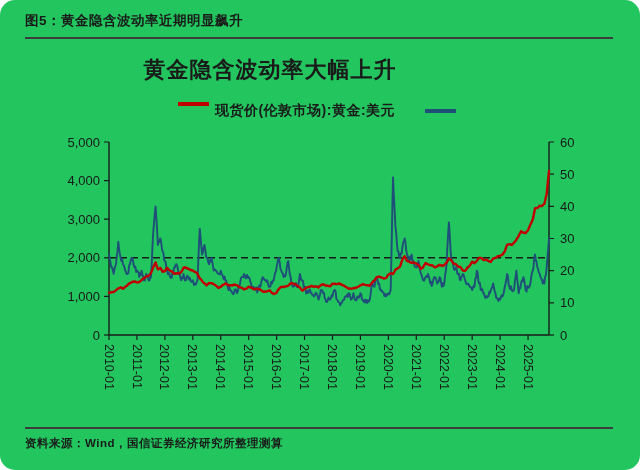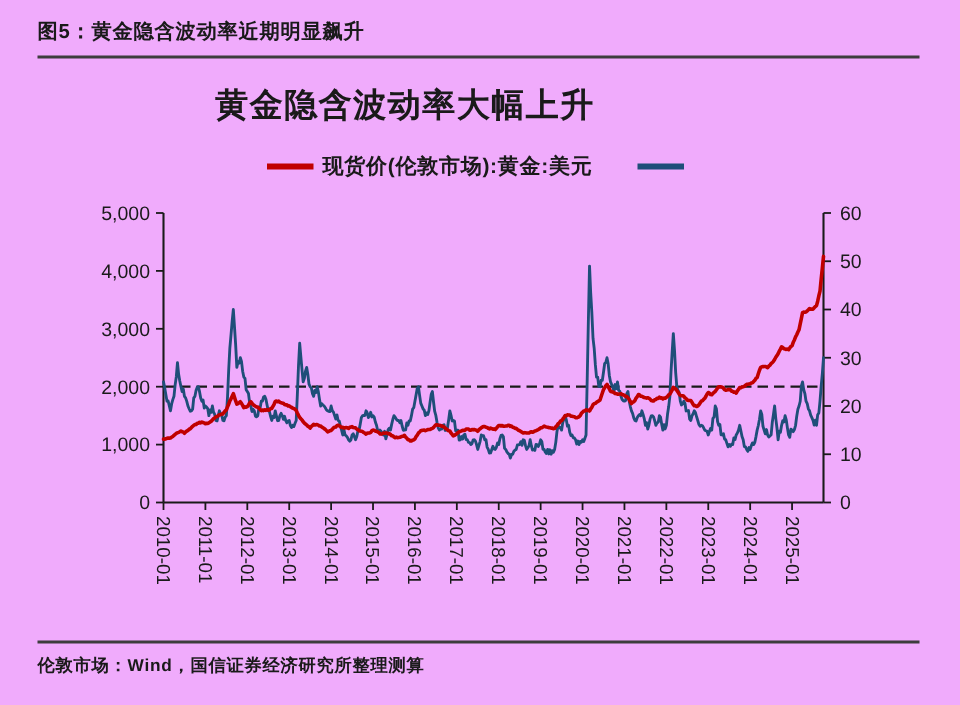--- a/index.html
+++ b/index.html
@@ -1,26 +1,26 @@
 <!DOCTYPE html>
 <html><head>
 <meta charset="utf-8">
 <style>
   html,body{margin:0;padding:0;background:#fff;}
   .page{
-    position:relative;width:640px;height:470px;background:#f0abfc;overflow:hidden;
-    font-family:"Liberation Sans","DejaVu Sans",sans-serif;color:#1a1a1a;
+    position:relative;width:640px;height:470px;background:#22c55e;overflow:hidden;
+    font-family:"Liberation Sans","DejaVu Sans",sans-serif;color:#1a1a1a;border-radius:15px;
   }
   .fig-label{position:absolute;left:25px;top:12px;font-size:13.5px;font-weight:700;letter-spacing:0.5px;}
   .rule{position:absolute;left:25px;width:588px;height:2px;background:#3d3d3d;}
   .rule-top{top:37px;}
   .rule-bottom{top:427px;}
   .chart-title{position:absolute;left:0;top:55px;width:540px;text-align:center;font-size:22px;font-weight:700;letter-spacing:1px;}
   .legend{position:absolute;left:0;top:102px;width:640px;display:flex;justify-content:center;align-items:center;gap:30px;}
-  .legend-item{display:flex;align-items:center;}
+  .legend-item{display:flex;align-items:flex-start;}
   .swatch{display:inline-block;width:31px;height:4px;margin-right:6px;}
   .legend-label{font-size:14px;font-weight:700;letter-spacing:0.5px;}
   .chart-svg{position:absolute;left:0;top:128px;}
   .chart-svg text{font-family:"Liberation Sans","DejaVu Sans",sans-serif;}
   .source{position:absolute;left:25px;top:436px;font-size:11.5px;font-weight:700;letter-spacing:0.5px;}
 </style>
 </head>
 <body>
 
 <div class="page">
@@ -100,14 +100,14 @@
       <line x1="500.1111111111111" y1="207" x2="500.1111111111111" y2="212" stroke="#1a1a1a" stroke-width="1.2"></line>
       <text x="500.1111111111111" y="216" text-anchor="start" font-size="12.5" fill="#1a1a1a" dy="0.35em" transform="rotate(90 500.1111111111111 216)">2024-01</text>
       <line x1="528.047619047619" y1="207" x2="528.047619047619" y2="212" stroke="#1a1a1a" stroke-width="1.2"></line>
       <text x="528.047619047619" y="216" text-anchor="start" font-size="12.5" fill="#1a1a1a" dy="0.35em" transform="rotate(90 528.047619047619 216)">2025-01</text>
       <line x1="109" y1="129.8" x2="549" y2="129.8" stroke="#1a1a1a" stroke-width="1.5" stroke-dasharray="7 4"></line>
       <polyline points="109.00,126.58 109.78,130.42 110.55,135.05 111.33,139.45 112.10,139.33 112.88,142.65 113.66,145.88 114.43,141.28 115.21,138.41 115.98,136.23 116.76,128.61 117.54,123.13 118.31,113.72 119.09,121.54 119.86,125.94 120.64,129.80 121.42,133.11 122.19,131.37 122.97,136.23 123.74,137.23 124.52,139.59 125.30,142.67 126.07,144.49 126.85,146.14 127.62,145.88 128.40,144.83 129.18,137.27 129.95,136.23 130.73,132.18 131.50,130.09 132.28,129.80 133.06,133.28 133.83,137.43 134.61,139.45 135.38,138.65 136.16,144.08 136.94,142.67 137.71,143.36 138.49,144.42 139.26,149.10 140.04,145.29 140.82,146.92 141.59,142.67 142.37,146.77 143.14,148.28 143.92,152.32 144.70,152.60 145.47,149.29 146.25,145.88 147.02,148.00 147.80,148.70 148.58,152.32 149.35,152.49 150.13,150.08 150.90,149.10 151.68,136.81 152.46,118.66 153.23,104.07 154.01,95.19 154.78,86.08 155.56,78.33 156.34,90.10 157.11,102.13 157.89,116.93 158.66,113.08 159.44,114.12 160.22,110.50 160.99,112.95 161.77,119.47 162.54,123.37 163.32,124.30 164.10,131.77 164.87,133.02 165.65,134.34 166.43,140.60 167.20,142.67 167.98,146.38 168.75,144.87 169.53,145.88 170.31,149.55 171.08,149.92 171.86,149.10 172.63,143.49 173.41,144.08 174.19,139.45 174.96,139.33 175.74,136.68 176.51,136.23 177.29,138.18 178.07,142.20 178.84,145.88 179.62,146.35 180.39,149.58 181.17,152.32 181.95,149.52 182.72,150.28 183.50,145.88 184.27,149.29 185.05,152.47 185.83,152.32 186.60,149.06 187.38,147.57 188.15,149.10 188.93,151.60 189.71,149.53 190.48,152.32 191.26,153.84 192.03,152.74 192.81,152.32 193.59,155.73 194.36,157.05 195.14,155.53 195.91,156.39 196.69,154.18 197.47,152.32 198.24,134.93 199.02,115.30 199.79,100.85 200.57,109.84 201.35,118.66 202.12,126.58 202.90,124.16 203.67,119.44 204.45,116.93 205.23,121.68 206.00,128.12 206.78,129.80 207.55,130.54 208.33,134.46 209.11,136.23 209.88,132.29 210.66,133.74 211.43,129.80 212.21,133.09 212.99,138.21 213.76,142.67 214.54,141.22 215.31,141.96 216.09,142.67 216.87,143.81 217.64,145.26 218.42,145.88 219.19,146.26 219.97,146.41 220.75,142.67 221.52,145.74 222.30,146.74 223.07,149.10 223.85,151.32 224.63,148.58 225.40,152.32 226.18,152.69 226.95,156.08 227.73,158.75 228.51,162.02 229.28,158.42 230.06,161.97 230.83,162.57 231.61,163.59 232.39,165.18 233.16,166.16 233.94,165.25 234.71,161.97 235.49,161.23 236.27,163.18 237.04,165.18 237.82,163.23 238.59,159.36 239.37,158.75 240.15,154.75 240.92,150.31 241.70,149.10 242.47,148.92 243.25,148.99 244.03,145.88 244.80,147.19 245.58,150.39 246.35,149.10 247.13,146.89 247.91,149.96 248.68,149.10 249.46,150.11 250.23,153.35 251.01,155.53 251.79,158.97 252.56,159.92 253.34,158.75 254.11,159.61 254.89,161.18 255.67,161.97 256.44,159.50 257.22,164.54 257.99,161.97 258.77,158.44 259.55,157.44 260.32,158.75 261.10,154.93 261.87,151.65 262.65,149.10 263.43,150.04 264.20,151.46 264.98,152.32 265.75,152.23 266.53,153.78 267.31,152.32 268.08,156.00 268.86,158.83 269.63,158.75 270.41,158.60 271.19,153.92 271.96,155.53 272.74,152.65 273.51,152.71 274.29,149.10 275.07,144.78 275.84,143.82 276.62,139.45 277.40,135.10 278.17,130.91 278.95,129.80 279.72,135.42 280.50,140.76 281.28,142.67 282.05,144.56 282.83,145.49 283.60,149.10 284.38,147.25 285.16,148.37 285.93,145.88 286.71,140.15 287.48,134.90 288.26,133.02 289.04,140.18 289.81,146.30 290.59,149.10 291.36,153.72 292.14,157.28 292.92,158.75 293.69,157.94 294.47,158.02 295.24,155.53 296.02,155.13 296.80,158.98 297.57,158.75 298.35,156.89 299.12,151.81 299.90,145.88 300.68,148.89 301.45,152.66 302.23,152.32 303.00,152.72 303.78,159.29 304.56,158.75 305.33,158.85 306.11,165.38 306.88,165.18 307.66,163.01 308.44,164.71 309.21,161.97 309.99,161.51 310.76,165.11 311.54,165.18 312.32,166.92 313.09,167.06 313.87,168.40 314.64,167.73 315.42,165.20 316.20,165.18 316.97,166.12 317.75,168.54 318.52,171.62 319.30,168.89 320.08,166.21 320.85,161.97 321.63,162.47 322.40,162.52 323.18,165.18 323.96,165.06 324.73,170.06 325.51,171.62 326.28,174.05 327.06,173.95 327.84,171.62 328.61,169.48 329.39,171.30 330.16,171.62 330.94,170.15 331.72,167.30 332.49,168.40 333.27,164.49 334.04,162.28 334.82,161.97 335.60,163.18 336.37,170.86 337.15,171.62 337.92,173.27 338.70,174.31 339.48,174.83 340.25,177.37 341.03,174.98 341.80,174.83 342.58,172.79 343.36,172.07 344.13,171.62 344.91,168.67 345.68,168.52 346.46,168.40 347.24,166.43 348.01,168.86 348.79,165.18 349.56,165.58 350.34,169.12 351.12,171.62 351.89,170.53 352.67,169.17 353.44,165.18 354.22,169.14 355.00,172.11 355.77,171.62 356.55,172.26 357.32,168.35 358.10,168.40 358.88,169.65 359.65,168.10 360.43,165.18 361.20,166.31 361.98,171.49 362.76,171.62 363.53,173.40 364.31,174.33 365.08,171.62 365.86,174.63 366.64,171.88 367.41,174.83 368.19,172.41 368.96,173.51 369.74,171.62 370.52,166.91 371.29,159.87 372.07,155.53 372.84,157.26 373.62,156.99 374.40,158.75 375.17,153.76 375.95,151.41 376.72,149.10 377.50,151.74 378.28,156.10 379.05,155.53 379.83,160.17 380.60,162.35 381.38,161.97 382.16,163.84 382.93,164.00 383.71,165.18 384.49,168.01 385.26,165.98 386.04,168.40 386.81,166.30 387.59,166.86 388.37,165.18 389.14,166.33 389.92,164.25 390.69,161.97 391.47,124.88 392.25,85.70 393.02,49.38 393.80,67.31 394.57,80.78 395.35,97.63 396.13,104.28 396.90,115.11 397.68,123.37 398.45,123.44 399.23,129.71 400.01,129.80 400.78,125.49 401.56,125.54 402.33,120.15 403.11,114.35 403.89,113.59 404.66,110.50 405.44,114.54 406.21,122.29 406.99,126.58 407.77,128.29 408.54,129.75 409.32,133.02 410.09,128.36 410.87,131.09 411.65,126.58 412.42,132.17 413.20,132.84 413.97,136.23 414.75,138.39 415.53,139.21 416.30,139.45 417.08,138.97 417.85,134.49 418.63,133.02 419.41,139.08 420.18,142.89 420.96,145.88 421.73,147.62 422.51,150.59 423.29,152.32 424.06,152.67 424.84,150.37 425.61,149.10 426.39,148.27 427.17,149.11 427.94,145.88 428.72,148.30 429.49,151.05 430.27,155.53 431.05,153.77 431.82,157.99 432.60,155.53 433.37,151.42 434.15,149.25 434.93,149.10 435.70,149.96 436.48,152.52 437.25,155.53 438.03,153.97 438.81,153.44 439.58,149.10 440.36,150.10 441.13,154.85 441.91,158.75 442.69,155.08 443.46,157.95 444.24,155.53 445.01,148.22 445.79,143.04 446.57,136.23 447.34,119.86 448.12,106.58 448.89,94.42 449.67,105.57 450.45,120.41 451.22,129.80 452.00,132.25 452.77,133.67 453.55,139.45 454.33,141.97 455.10,141.34 455.88,139.45 456.65,140.87 457.43,145.97 458.21,145.88 458.98,145.69 459.76,151.45 460.53,152.32 461.31,149.29 462.09,147.85 462.86,145.88 463.64,147.08 464.41,149.84 465.19,152.32 465.97,155.02 466.74,156.16 467.52,155.53 468.29,155.89 469.07,157.21 469.85,158.75 470.62,159.17 471.40,159.54 472.17,161.97 472.95,159.66 473.73,157.57 474.50,158.75 475.28,150.88 476.05,150.00 476.83,142.67 477.61,144.58 478.38,153.00 479.16,155.53 479.93,155.04 480.71,161.82 481.49,161.97 482.26,161.10 483.04,164.68 483.81,165.18 484.59,167.61 485.37,169.92 486.14,168.40 486.92,169.49 487.69,168.19 488.47,168.40 489.25,163.89 490.02,165.06 490.80,161.97 491.57,160.67 492.35,158.72 493.13,155.53 493.90,159.22 494.68,163.01 495.46,165.18 496.23,169.75 497.01,169.97 497.78,171.62 498.56,172.93 499.34,170.36 500.11,171.62 500.89,169.09 501.66,167.26 502.44,168.40 503.22,166.83 503.99,163.07 504.77,158.75 505.54,155.66 506.32,151.54 507.10,145.88 507.87,148.29 508.65,156.19 509.42,158.75 510.20,161.18 510.98,158.34 511.75,161.97 512.53,163.31 513.30,162.57 514.08,161.97 514.86,153.54 515.63,148.39 516.41,142.67 517.18,150.91 517.96,157.17 518.74,165.18 519.51,159.49 520.29,160.15 521.06,155.53 521.84,152.44 522.62,153.27 523.39,149.10 524.17,151.93 524.94,157.26 525.72,161.97 526.50,163.54 527.27,158.09 528.05,158.75 528.82,159.79 529.60,158.35 530.38,155.53 531.15,149.49 531.93,144.89 532.70,142.67 533.48,139.51 534.26,129.32 535.03,126.58 535.81,131.75 536.58,134.36 537.36,139.45 538.14,141.04 538.91,144.60 539.69,145.88 540.46,148.80 541.24,150.43 542.02,152.32 542.79,155.42 543.57,152.12 544.34,155.53 545.12,148.48 545.90,147.32 546.67,139.45 547.45,129.37 548.22,121.13 549.00,110.50" fill="none" stroke="#1f4e79" stroke-width="1.9" stroke-linejoin="round" stroke-linecap="round"></polyline>
       <polyline points="109.00,164.73 109.78,164.76 110.55,164.58 111.33,164.15 112.10,163.97 112.88,164.08 113.66,163.96 114.43,163.41 115.21,162.99 115.98,162.22 116.76,161.54 117.54,160.92 118.31,160.49 119.09,160.23 119.86,159.83 120.64,159.33 121.42,159.88 122.19,160.03 122.97,160.87 123.74,159.95 124.52,159.39 125.30,158.94 126.07,158.17 126.85,157.83 127.62,157.01 128.40,156.17 129.18,155.51 129.95,155.08 130.73,155.03 131.50,154.16 132.28,154.12 133.06,153.55 133.83,153.91 134.61,153.35 135.38,153.72 136.16,153.93 136.94,154.50 137.71,154.16 138.49,154.33 139.26,153.93 140.04,153.39 140.82,152.86 141.59,152.00 142.37,151.12 143.14,150.68 143.92,149.87 144.70,149.72 145.47,149.07 146.25,148.52 147.02,148.43 147.80,148.03 148.58,147.94 149.35,146.96 150.13,145.95 150.90,145.24 151.68,143.18 152.46,141.46 153.23,139.26 154.01,137.85 154.78,136.11 155.56,134.43 156.34,136.89 157.11,139.29 157.89,141.38 158.66,141.06 159.44,140.47 160.22,139.84 160.99,140.90 161.77,142.21 162.54,143.70 163.32,143.26 164.10,143.47 164.87,143.12 165.65,142.10 166.43,140.62 167.20,139.84 167.98,140.80 168.75,141.70 169.53,142.34 170.31,142.85 171.08,143.32 171.86,143.31 172.63,144.14 173.41,145.14 174.19,145.82 174.96,145.30 175.74,145.72 176.51,145.24 177.29,145.57 178.07,145.04 178.84,145.43 179.62,145.26 180.39,144.37 181.17,144.28 181.95,142.86 182.72,141.52 183.50,139.64 184.27,139.39 185.05,139.84 185.83,139.45 186.60,140.24 187.38,140.46 188.15,140.80 188.93,140.88 189.71,141.67 190.48,141.96 191.26,141.93 192.03,142.67 192.81,142.54 193.59,143.14 194.36,143.59 195.14,144.08 195.91,144.43 196.69,144.82 197.47,145.63 198.24,147.35 199.02,148.94 199.79,150.26 200.57,151.16 201.35,151.96 202.12,153.15 202.90,154.04 203.67,154.72 204.45,155.28 205.23,156.18 206.00,156.48 206.78,157.40 207.55,156.28 208.33,155.71 209.11,154.89 209.88,155.27 210.66,155.10 211.43,155.08 212.21,155.40 212.99,156.00 213.76,156.05 214.54,156.62 215.31,157.14 216.09,157.78 216.87,158.24 217.64,159.07 218.42,159.91 219.19,159.54 219.97,159.15 220.75,158.94 221.52,158.21 222.30,157.19 223.07,156.82 223.85,156.70 224.63,155.79 225.40,155.47 226.18,155.88 226.95,156.42 227.73,157.01 228.51,156.92 229.28,157.39 230.06,157.21 230.83,157.08 231.61,157.15 232.39,157.59 233.16,156.87 233.94,156.74 234.71,156.43 235.49,157.02 236.27,157.14 237.04,157.21 237.82,158.11 238.59,158.31 239.37,159.14 240.15,159.40 240.92,159.56 241.70,159.72 242.47,160.32 243.25,160.72 244.03,161.45 244.80,160.88 245.58,160.64 246.35,160.68 247.13,160.26 247.91,159.09 248.68,158.75 249.46,158.83 250.23,159.46 251.01,159.52 251.79,159.99 252.56,160.36 253.34,161.26 254.11,161.40 254.89,161.17 255.67,160.68 256.44,160.82 257.22,160.69 257.99,160.68 258.77,161.25 259.55,161.03 260.32,161.65 261.10,162.54 261.87,162.56 262.65,163.38 263.43,163.85 264.20,163.44 264.98,163.77 265.75,163.67 266.53,163.52 267.31,163.19 268.08,162.89 268.86,162.75 269.63,162.22 270.41,163.42 271.19,164.05 271.96,165.12 272.74,165.15 273.51,165.96 274.29,165.89 275.07,165.45 275.84,165.21 276.62,164.54 277.40,163.03 278.17,162.06 278.95,160.68 279.72,160.09 280.50,159.21 281.28,158.94 282.05,158.85 282.83,158.74 283.60,159.14 284.38,158.81 285.16,158.43 285.93,158.36 286.71,158.28 287.48,157.87 288.26,157.59 289.04,157.00 289.81,156.00 290.59,155.28 291.36,155.24 292.14,155.45 292.92,155.47 293.69,155.66 294.47,156.18 295.24,156.05 296.02,156.72 296.80,157.39 297.57,157.98 298.35,158.52 299.12,159.20 299.90,159.33 300.68,160.69 301.45,161.57 302.23,162.61 303.00,162.30 303.78,161.66 304.56,161.07 305.33,160.31 306.11,159.88 306.88,159.52 307.66,159.29 308.44,158.87 309.21,158.94 309.99,158.79 310.76,158.05 311.54,157.98 312.32,158.01 313.09,158.73 313.87,158.75 314.64,158.35 315.42,158.55 316.20,158.36 316.97,158.59 317.75,158.93 318.52,159.52 319.30,158.42 320.08,157.82 320.85,157.21 321.63,156.64 322.40,156.37 323.18,156.43 323.96,156.79 324.73,156.95 325.51,157.59 326.28,157.90 327.06,157.43 327.84,157.78 328.61,158.11 329.39,157.94 330.16,158.36 330.94,157.48 331.72,156.52 332.49,155.66 333.27,155.64 334.04,156.01 334.82,155.66 335.60,156.07 336.37,156.15 337.15,156.05 337.92,156.00 338.70,155.48 339.48,155.47 340.25,156.23 341.03,156.09 341.80,156.82 342.58,157.02 343.36,157.58 344.13,157.59 344.91,158.28 345.68,158.87 346.46,159.14 347.24,159.65 348.01,160.17 348.79,160.68 349.56,160.44 350.34,160.55 351.12,160.68 351.89,160.69 352.67,160.60 353.44,160.10 354.22,159.80 355.00,160.21 355.77,159.91 356.55,159.40 357.32,159.19 358.10,158.75 358.88,158.40 359.65,157.91 360.43,157.21 361.20,157.15 361.98,156.70 362.76,156.05 363.53,156.39 364.31,156.69 365.08,156.82 365.86,157.10 366.64,157.12 367.41,157.40 368.19,157.29 368.96,157.83 369.74,157.59 370.52,156.42 371.29,155.85 372.07,154.50 372.84,153.97 373.62,152.78 374.40,152.38 375.17,151.41 375.95,150.30 376.72,149.10 377.50,149.19 378.28,148.56 379.05,148.71 379.83,148.76 380.60,149.42 381.38,149.49 382.16,149.71 382.93,149.83 383.71,150.45 384.49,150.54 385.26,150.16 386.04,149.87 386.81,149.07 387.59,147.57 388.37,146.78 389.14,146.00 389.92,145.96 390.69,145.24 391.47,145.65 392.25,145.42 393.02,146.01 393.80,144.58 394.57,143.50 395.35,141.77 396.13,141.16 396.90,140.92 397.68,140.22 398.45,139.72 399.23,139.30 400.01,138.68 400.78,136.31 401.56,133.98 402.33,131.73 403.11,130.48 403.89,129.08 404.66,128.26 405.44,129.80 406.21,131.19 406.99,132.89 407.77,133.20 408.54,133.34 409.32,133.66 410.09,134.38 410.87,134.46 411.65,134.82 412.42,134.78 413.20,134.72 413.97,134.43 414.75,135.10 415.53,135.21 416.30,135.59 417.08,136.27 417.85,136.36 418.63,137.13 419.41,138.21 420.18,139.70 420.96,140.99 421.73,140.17 422.51,139.89 423.29,139.06 424.06,137.37 424.84,136.39 425.61,135.01 426.39,135.33 427.17,136.13 427.94,136.17 428.72,136.66 429.49,136.98 430.27,137.13 431.05,137.45 431.82,137.16 432.60,137.52 433.37,138.11 434.15,138.97 434.93,139.26 435.70,139.26 436.48,138.48 437.25,138.29 438.03,137.51 438.81,137.60 439.58,136.75 440.36,137.39 441.13,137.20 441.91,137.91 442.69,137.42 443.46,137.54 444.24,136.94 445.01,136.33 445.79,135.22 446.57,134.82 447.34,133.46 448.12,132.00 448.89,130.19 449.67,131.05 450.45,131.29 451.22,132.31 452.00,133.40 452.77,134.74 453.55,135.59 454.33,135.79 455.10,135.87 455.88,136.17 456.65,137.20 457.43,137.74 458.21,138.87 458.98,138.92 459.76,138.98 460.53,139.06 461.31,140.19 462.09,141.63 462.86,142.54 463.64,142.44 464.41,142.98 465.19,142.73 465.97,141.91 466.74,140.64 467.52,139.45 468.29,139.13 469.07,138.27 469.85,137.52 470.62,136.18 471.40,134.70 472.17,133.66 472.95,134.04 473.73,135.01 474.50,135.20 475.28,134.28 476.05,133.59 476.83,132.89 477.61,131.85 478.38,130.70 479.16,129.80 479.93,129.91 480.71,129.89 481.49,130.19 482.26,130.72 483.04,131.75 483.81,132.12 484.59,131.94 485.37,131.74 486.14,131.73 486.92,131.80 487.69,132.78 488.47,132.89 489.25,133.48 490.02,133.34 490.80,134.05 491.57,132.64 492.35,131.63 493.13,130.38 493.90,130.48 494.68,129.95 495.46,129.80 496.23,129.55 497.01,128.81 497.78,128.26 498.56,128.18 499.34,128.01 500.11,127.87 500.89,127.33 501.66,127.18 502.44,126.33 503.22,125.54 503.99,124.19 504.77,123.62 505.54,121.17 506.32,118.81 507.10,116.87 507.87,116.53 508.65,116.40 509.42,116.29 510.20,116.31 510.98,116.60 511.75,117.06 512.53,116.04 513.30,115.55 514.08,114.36 514.86,113.76 515.63,112.87 516.41,111.66 517.18,110.18 517.96,109.09 518.74,107.80 519.51,106.14 520.29,104.77 521.06,103.17 521.84,103.68 522.62,104.52 523.39,104.71 524.17,104.96 524.94,104.67 525.72,105.10 526.50,103.94 527.27,103.01 528.05,102.39 528.82,100.21 529.60,98.65 530.38,96.60 531.15,95.17 531.93,93.32 532.70,91.78 533.48,87.89 534.26,84.18 535.03,80.39 535.81,80.05 536.58,80.13 537.36,80.01 538.14,79.29 538.91,78.52 539.69,77.69 540.46,78.15 541.24,78.06 542.02,78.08 542.79,77.18 543.57,76.36 544.34,75.76 545.12,72.78 545.90,69.18 546.67,66.11 547.45,58.08 548.22,50.78 549.00,42.95" fill="none" stroke="#c00000" stroke-width="2.4" stroke-linejoin="round" stroke-linecap="round"></polyline>
     </svg>
 
   <div class="rule rule-bottom"></div>
-  <div class="source">伦敦市场：Wind，国信证券经济研究所整理测算</div>
+  <div class="source">资料来源：Wind，国信证券经济研究所整理测算</div>
 </div>
 
 </body></html>

